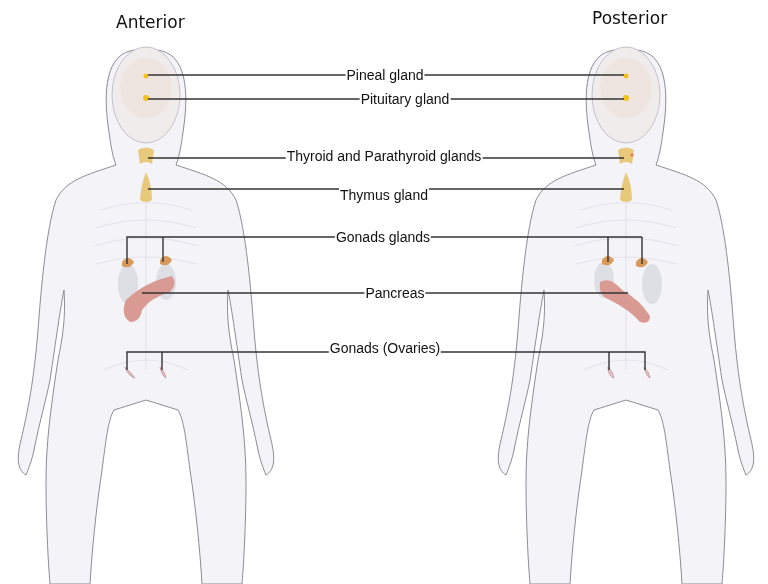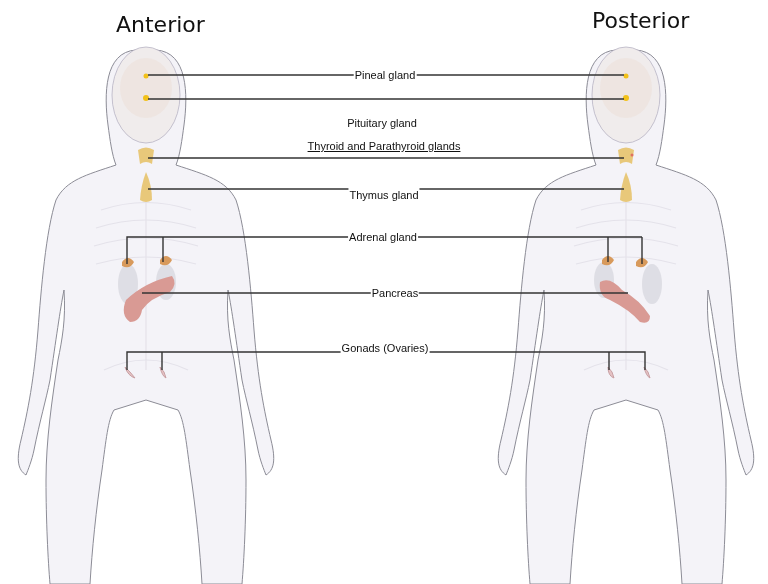--- a/index.html
+++ b/index.html
@@ -1,18 +1,18 @@
 <!DOCTYPE html>
 <html><head>
 <meta charset="utf-8">
 <style>
   html, body { margin:0; padding:0; background:#ffffff; }
   body { width:768px; height:584px; position:relative; overflow:hidden; font-family:"DejaVu Sans", sans-serif; }
-  .title { position:absolute; font-size:22px; color:#111; font-family:"DejaVu Sans", sans-serif; }
-  .label { position:absolute; font-size:11px; color:#111; background:#fff; padding:0 1px; white-space:nowrap; transform:translate(-50%,-50%); font-family:"Liberation Sans", sans-serif; line-height:16px; }
+  .title { position:absolute; font-size:17px; color:#111; font-family:"DejaVu Sans", sans-serif; }
+  .label { position:absolute; font-size:14px; color:#111; background:#fff; padding:0 1px; white-space:nowrap; transform:translate(-50%,-50%); font-family:"Liberation Sans", sans-serif; line-height:16px; }
   svg { position:absolute; left:0; top:0; }
 </style>
 </head>
 <body>
 
 <svg width="768" height="584" viewBox="0 0 768 584">
   <defs>
     <g id="figure">
 
       <path d="M -10 50 C -42 52 -42 95 -38 125 C -36 140 -34 155 -30 165 C -60 175 -80 180 -90 200 C -100 230 -105 290 -108 330 C -112 380 -118 410 -125 440 C -130 460 -128 470 -120 475 C -118 470 -114 460 -112 450 C -106 420 -100 400 -96 380 C -90 340 -86 310 -82 290 C -80 320 -84 340 -88 360 C -94 400 -100 440 -100 480 C -100 520 -98 560 -96 584 L -56 584 C -54 550 -50 510 -44 470 C -40 440 -38 420 -32 410 L 0 400 L 32 410 C 38 420 40 440 44 470 C 50 510 54 550 56 584 L 96 584 C 98 560 100 520 100 480 C 100 440 94 400 88 360 C 84 340 80 320 82 290 C 86 310 90 340 96 380 C 100 400 106 420 112 450 C 114 460 118 470 120 475 C 128 470 130 460 125 440 C 118 410 112 380 108 330 C 105 290 100 230 90 200 C 80 180 60 175 30 165 C 34 155 36 140 38 125 C 42 95 42 52 10 50 Z" fill="#f4f3f8" stroke="#8c8c96" stroke-width="1"></path>
@@ -86,18 +86,18 @@
     <polyline points="127,370 127,352 645,352 645,370"></polyline>
     <line x1="162" y1="352" x2="162" y2="370"></line>
     <line x1="609" y1="352" x2="609" y2="370"></line>
   </g>
 </svg>
 
 <div class="title" style="left:116px; top:12px;">Anterior</div>
 <div class="title" style="left:592px; top:8px;text-align:center;">Posterior</div>
 
 <div class="label" style="left:385px; top:75px;">Pineal gland</div>
-<div class="label" style="left:382px; top:99px;margin-top:24px;">Pituitary gland</div>
-<div class="label" style="left:384px; top:146px;text-decoration:underline;">Thyroid and Parathyroid glands</div>
+<div class="label" style="left:405px; top:99px;">Pituitary gland</div>
+<div class="label" style="left:384px; top:156px;">Thyroid and Parathyroid glands</div>
 <div class="label" style="left:384px; top:189px;margin-top:6px;">Thymus gland</div>
-<div class="label" style="left:383px; top:237px;">Adrenal gland</div>
+<div class="label" style="left:383px; top:237px;">Gonads glands</div>
 <div class="label" style="left:395px; top:293px;">Pancreas</div>
 <div class="label" style="left:385px; top:348px;">Gonads (Ovaries)</div>
 
 </body></html>

